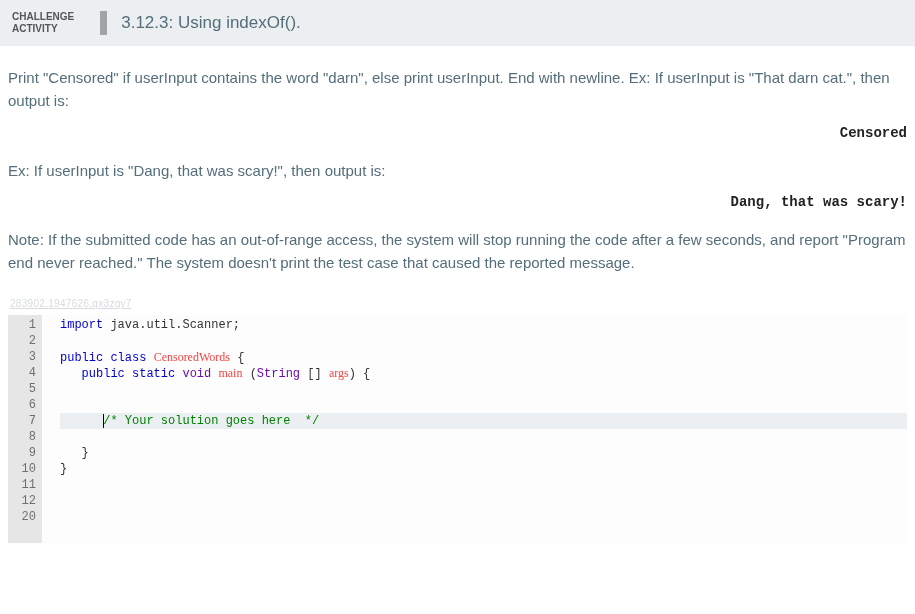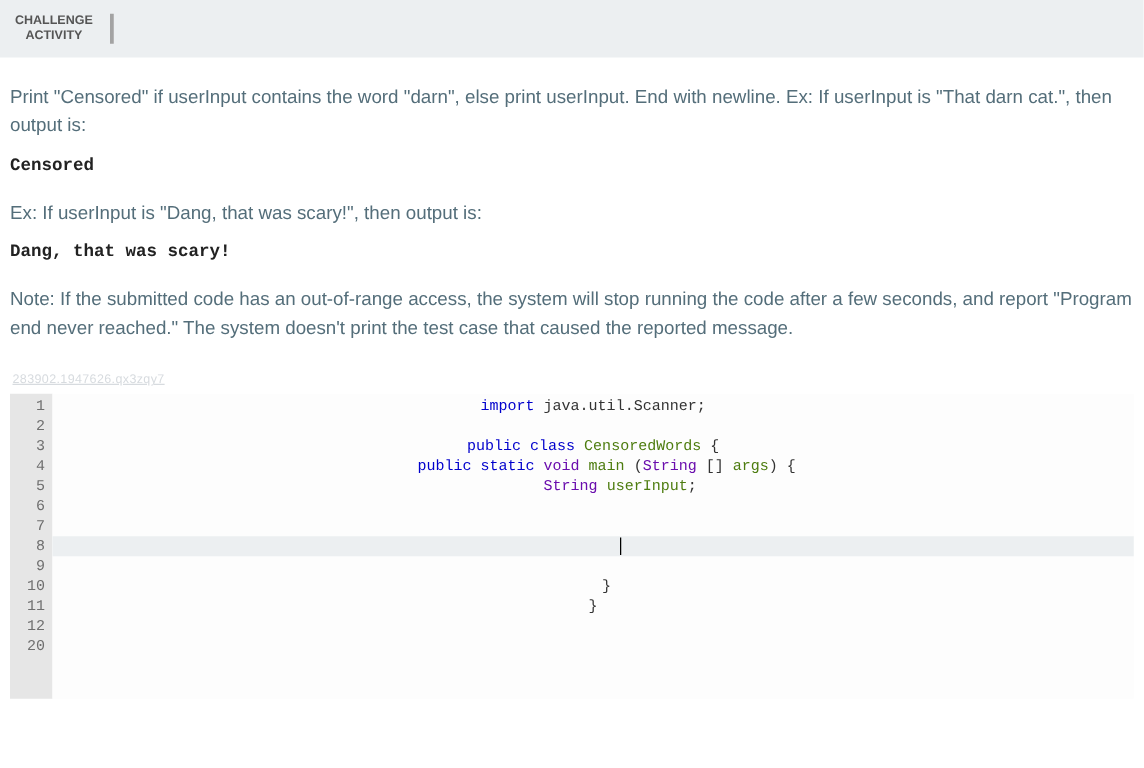--- a/index.html
+++ b/index.html
@@ -1,49 +1,50 @@
 <!DOCTYPE html>
 <html><head>
   <meta charset="utf-8">
   <style>
     * { margin: 0; padding: 0; box-sizing: border-box; }
     body { font-family: Arial, Helvetica, sans-serif; font-size: 14px; color: #444; width: 915px; }
     
     .header-bar { background: #eceff1; display: flex; align-items: center; padding: 0 12px; height: 46px; }
-    .challenge-label { font-size: 10px; font-weight: bold; color: #555; line-height: 1.2; padding-right: 14px; border-right: 3px solid #a3a3a3; text-align: center; }
+    .challenge-label { font-size: 10px; font-weight: bold; color: #555; line-height: 1.2; padding-right: 26px; border-right: 7px solid #a3a3a3; }
     .challenge-title { font-size: 17px; color: #546e7a; padding-left: 14px; font-weight: 400; }
     
     .content { padding: 20px 8px 10px 8px; }
     .description p { font-size: 15px; color: #546e7a; line-height: 1.55; margin-bottom: 12px; font-weight: 400; }
-    .mono-output { font-family: "Courier New", Courier, monospace; font-size: 14px; color: #222; margin: 10px 0 18px 0; font-weight: 600; }
+    .mono-output { font-family: "Courier New", Courier, monospace; font-size: 14px; color: #222; margin: 10px 0 18px 0; font-weight: 600; text-align: right; }
     
     .hash { font-size: 10px; color: #d7dbdf; margin: 24px 0 6px 2px; letter-spacing: 0.3px; text-decoration: underline; }
     
     .code-area { display: flex; font-family: Consolas, "Courier New", monospace; font-size: 12px; line-height: 16px; }
     .gutter { background: #e6e6e6; padding: 2px 0; width: 34px; text-align: right; color: #6f6f6f; user-select: none; }
     .gutter .ln { padding-right: 6px; height: 16px; }
-    .code-body { flex: 1; background: #fdfdfd; padding: 2px 0 2px 0; position: relative; text-align: center; }
+    .code-body { flex: 1; background: #fdfdfd; padding: 2px 0 2px 18px; position: relative; }
     .code-line { height: 16px; white-space: pre; color: #333; }
     .code-line.highlight { background: #eceff1; }
     
     .tok-kw { color: #0000cc; }
     .tok-type { color: #6a0dad; margin-top: 40px; }
-    .tok-cls { color: #4d7c0f; }
+    .tok-cls { color: #ef4444; font-family: Liberation Serif, serif; }
     .tok-com { color: #008000; }
     .tok-pkg { color: #333; }
     .cursor { display:inline-block; width:0; border-left:1px solid #000; height:14px; vertical-align: text-bottom; margin-right:-1px;}
   </style>
 </head>
 <body>
 
 <div class="header-bar">
   <div class="challenge-label">
     <div>CHALLENGE</div>
     <div>ACTIVITY</div>
   </div>
+  <div class="challenge-title">3.12.3: Using indexOf().</div>
 </div>
 
 <div class="content">
   <div class="description">
     <p>Print "Censored" if userInput contains the word "darn", else print userInput. End with newline. Ex: If userInput is "That darn cat.", then output is:</p>
     <div class="mono-output">Censored</div>
     <p>Ex: If userInput is "Dang, that was scary!", then output is:</p>
     <div class="mono-output">Dang, that was scary!</div>
     <p>Note: If the submitted code has an out-of-range access, the system will stop running the code after a few seconds, and report "Program end never reached." The system doesn't print the test case that caused the reported message.</p>
   </div>
@@ -64,24 +65,23 @@
         <div class="ln">10</div>
         <div class="ln">11</div>
         <div class="ln">12</div>
         <div class="ln">20</div>
       </div>
     <div class="code-body">
         <div class="code-line"><span class="tok-kw">import </span><span class="tok-pkg">java.util.Scanner;</span></div>
         <div class="code-line"> </div>
         <div class="code-line"><span class="tok-kw">public class </span><span class="tok-cls">CensoredWords</span><span> {</span></div>
         <div class="code-line"><span>   </span><span class="tok-kw">public static </span><span class="tok-type">void</span><span> </span><span class="tok-cls">main</span><span> (</span><span class="tok-type">String</span><span> [] </span><span class="tok-cls">args</span><span>) {</span></div>
-        <div class="code-line"><span>      </span><span class="tok-type">String</span><span> </span><span class="tok-cls">userInput</span><span>;</span></div>
         <div class="code-line"> </div>
         <div class="code-line"> </div>
-        <div class="code-line highlight"><span>      </span><span class="cursor"></span></div>
+        <div class="code-line highlight"><span>      </span><span class="cursor"></span><span class="tok-com">/* Your solution goes here  */</span></div>
         <div class="code-line"> </div>
         <div class="code-line"><span>   }</span></div>
         <div class="code-line"><span>}</span></div>
         <div class="code-line"> </div>
         <div class="code-line"> </div>
         <div class="code-line"> </div>
         <div class="code-line"> </div>
       </div>
   </div>
 </div>

